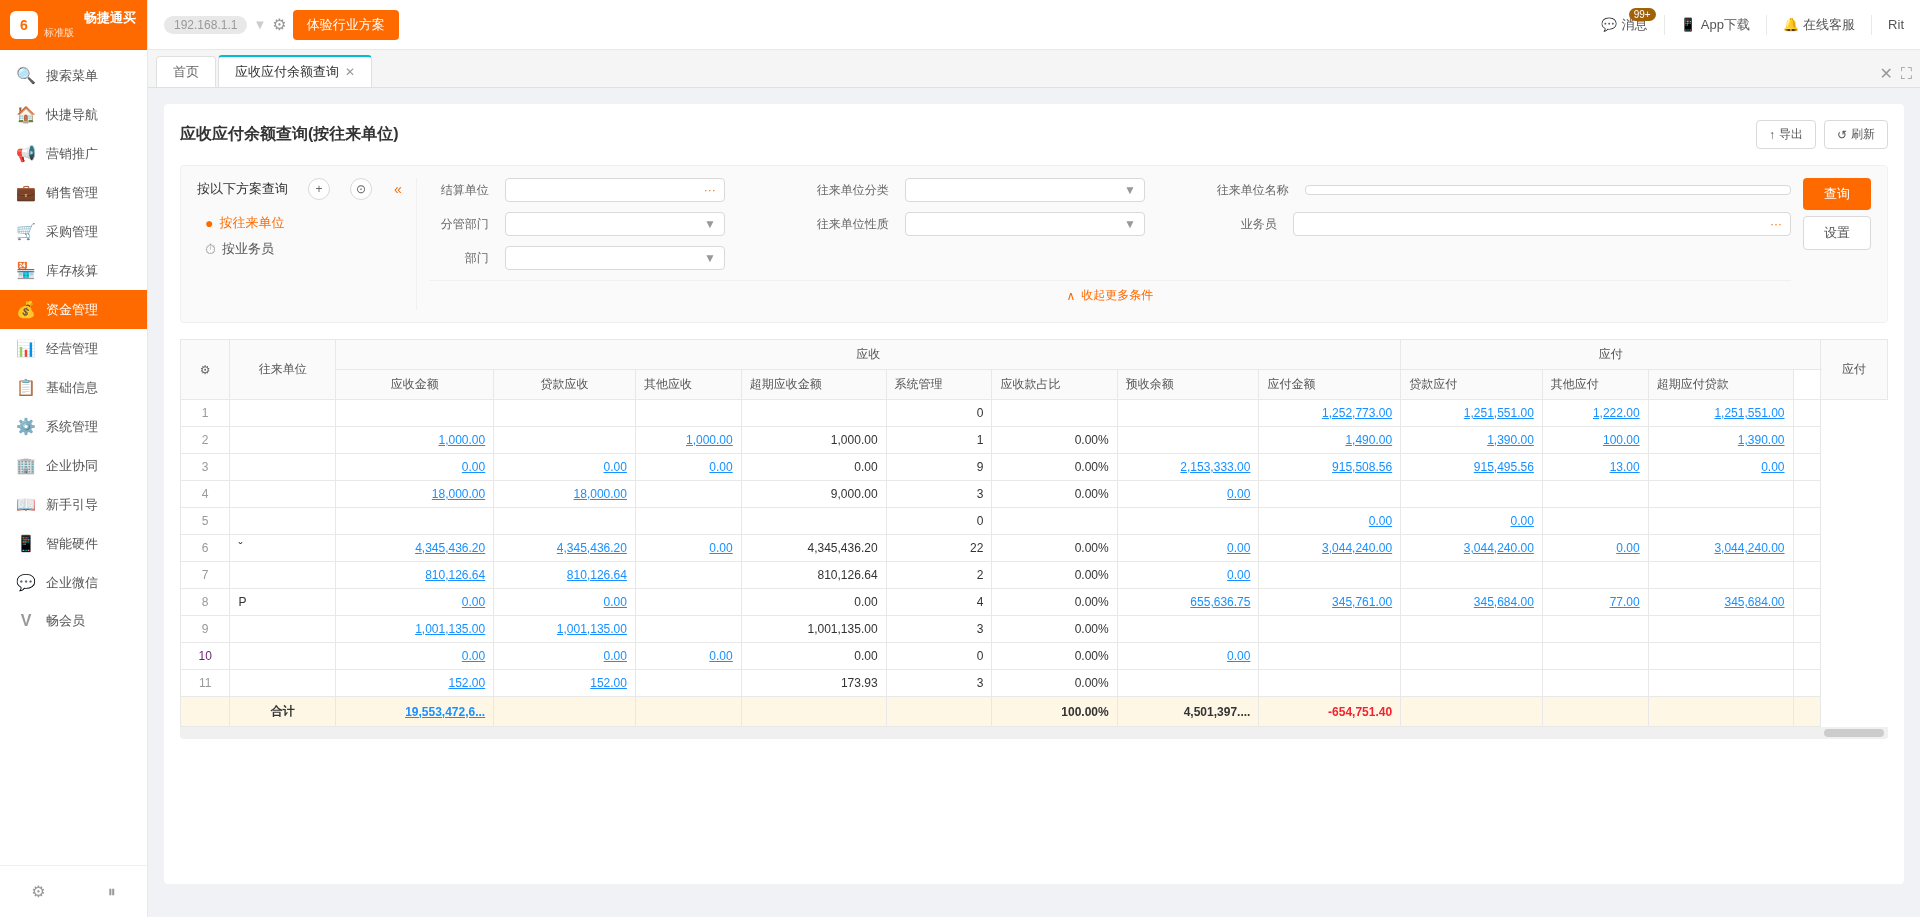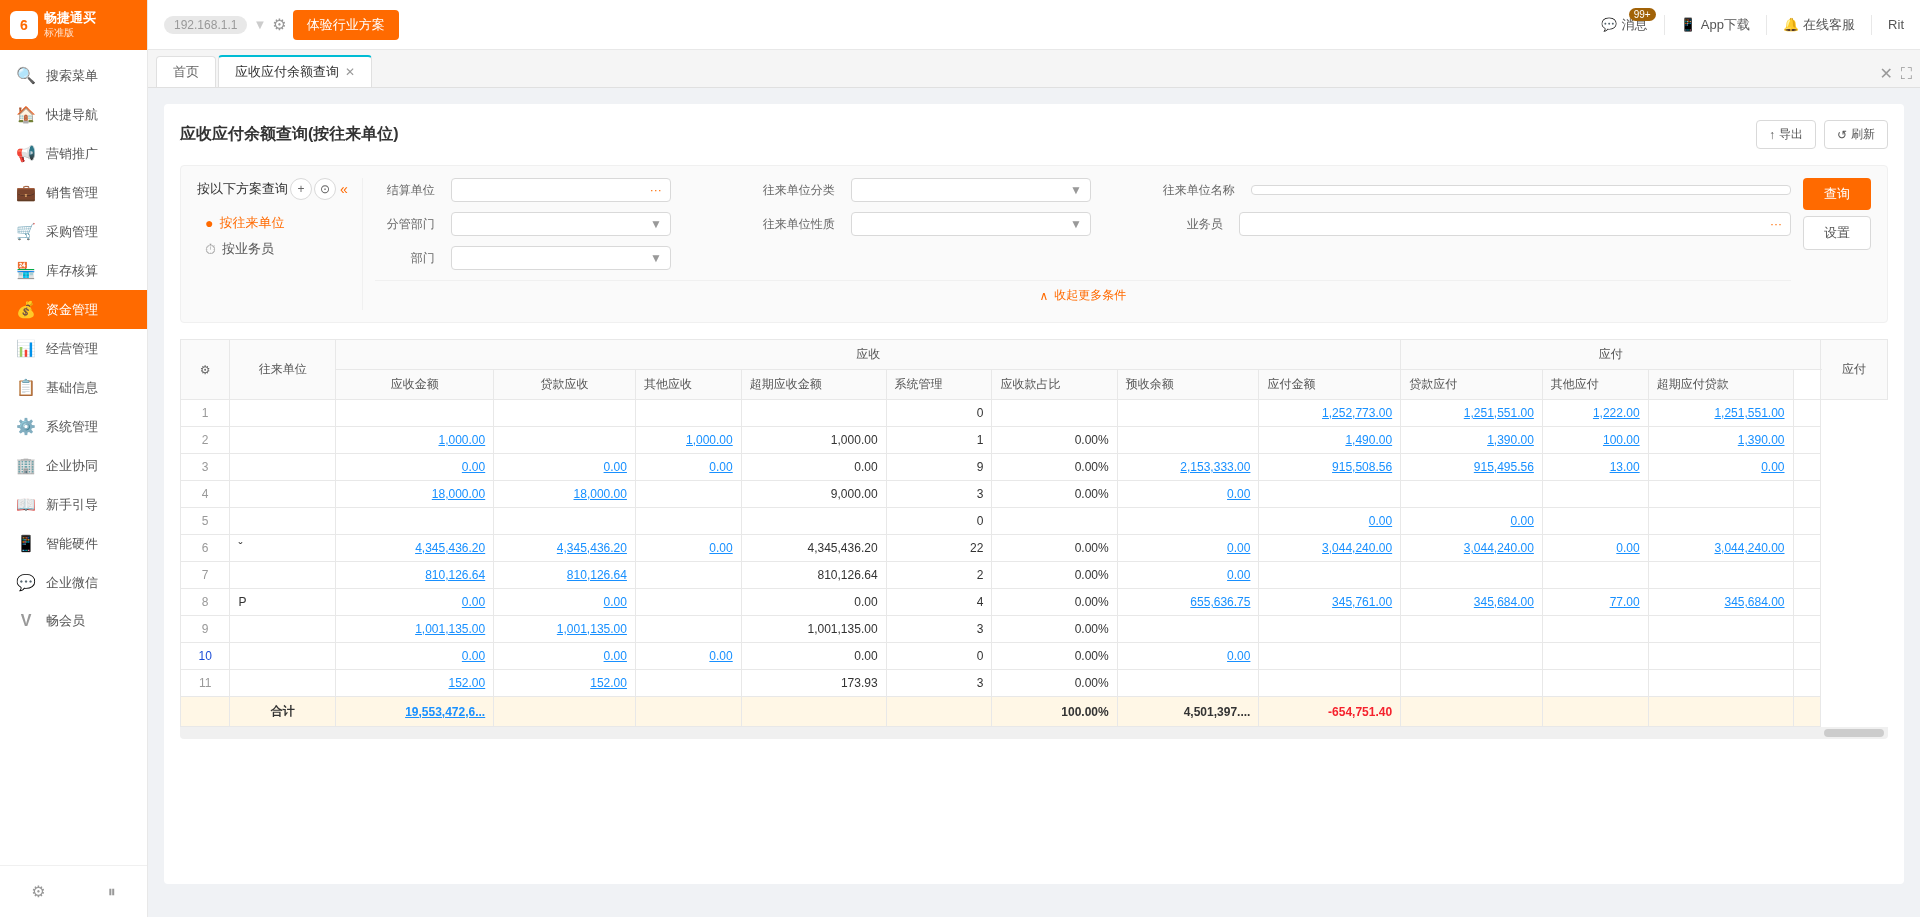--- a/index.html
+++ b/index.html
@@ -8,21 +8,21 @@
     
     .sidebar {
       position: fixed; left: 0; top: 0; width: 148px; height: 917px;
       background: #fff; border-right: 1px solid #e8e8e8; z-index: 100;
       display: flex; flex-direction: column;
     }
     .sidebar-logo {
       height: 50px; background: #ff6a00; display: flex; align-items: center; padding: 0 10px; gap: 6px;
     }
     .sidebar-logo-icon { width: 28px; height: 28px; background: #fff; border-radius: 6px; display: flex; align-items: center; justify-content: center; font-size: 14px; font-weight: bold; color: #ff6a00; }
-    .sidebar-logo-text { color: #fff; font-size: 13px; font-weight: bold; line-height: 1.2; }
+    .sidebar-logo-text { color: #fff; font-size: 13px; font-weight: bold; line-height: 1.2; margin-left: 40px; }
     .sidebar-logo-sub { color: rgba(255,255,255,0.8); font-size: 10px; }
     .sidebar-menu { flex: 1; overflow-y: auto; padding: 6px 0; }
     .sidebar-item {
       display: flex; align-items: center; gap: 10px; padding: 10px 16px; cursor: pointer;
       color: #555; font-size: 13px; transition: background 0.2s;
     }
     .sidebar-item.active { background: #ff6a00; color: #fff; }
     .sidebar-item-icon { font-size: 16px; width: 20px; text-align: center; }
     .sidebar-bottom {
       padding: 10px 0; border-top: 1px solid #f0f0f0; display: flex; align-items: center; justify-content: space-around;
@@ -92,21 +92,21 @@
       display: flex; align-items: center; border: 1px solid #d9d9d9; border-radius: 4px;
       background: #fff; padding: 4px 8px; flex: 1; cursor: pointer;
     }
     .search-input-wrap .dots { color: #ff6a00; }
     .search-select-wrap {
       display: flex; align-items: center; border: 1px solid #d9d9d9; border-radius: 4px;
       background: #fff; padding: 4px 8px; flex: 1; cursor: pointer; justify-content: space-between;
     }
     .search-select-wrap .arrow { color: #999; }
     .search-panel-header {
-      display: flex; align-items: center; gap: 2px; margin-bottom: 10px;
+      display: flex; align-items: center; gap: 20px; margin-bottom: 10px;
     }
     .search-panel-title { font-size: 13px; color: #333; font-weight: 500; }
     .btn-icon-sm {
       width: 22px; height: 22px; border: 1px solid #d9d9d9; border-radius: 50%;
       background: #fff; display: flex; align-items: center; justify-content: center;
       cursor: pointer; font-size: 12px; color: #666;
     }
     .search-scheme-list { margin-bottom: 10px; }
     .scheme-item {
       display: flex; align-items: center; gap: 6px; padding: 4px 8px; cursor: pointer;
@@ -539,21 +539,21 @@
               <td>3</td>
               <td>0.00%</td>
               <td class="link-val"></td>
               <td class="link-val"></td>
               <td class="link-val"></td>
               <td class="link-val"></td>
               <td class="link-val"></td>
               <td></td>
             </tr>
             <tr>
-              <td style="text-align: center; color: #1d4ed8;">10</td>
+              <td style="text-align: center; color: #701a75;">10</td>
               <td style="text-align: left; padding-left: 8px;"></td>
               <td class="link-val">0.00</td>
               <td class="link-val">0.00</td>
               <td class="link-val">0.00</td>
               <td>0.00</td>
               <td>0</td>
               <td>0.00%</td>
               <td class="link-val">0.00</td>
               <td class="link-val"></td>
               <td class="link-val"></td>

